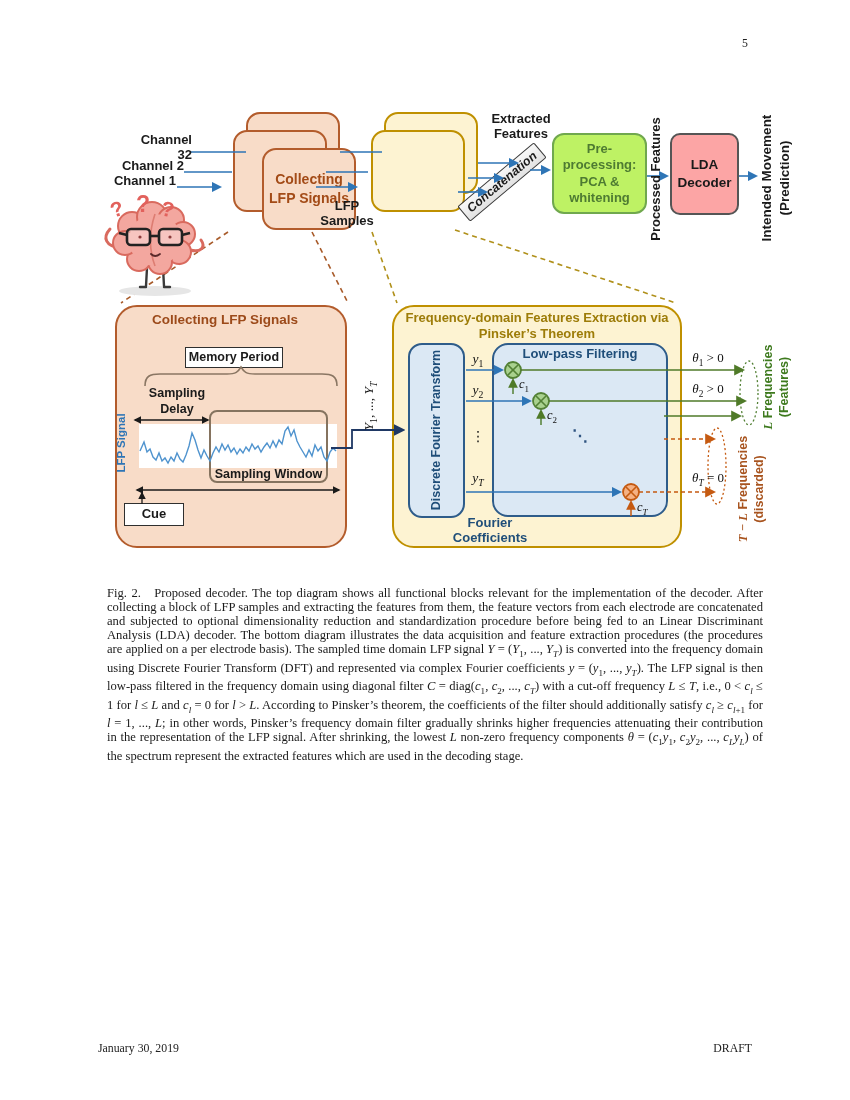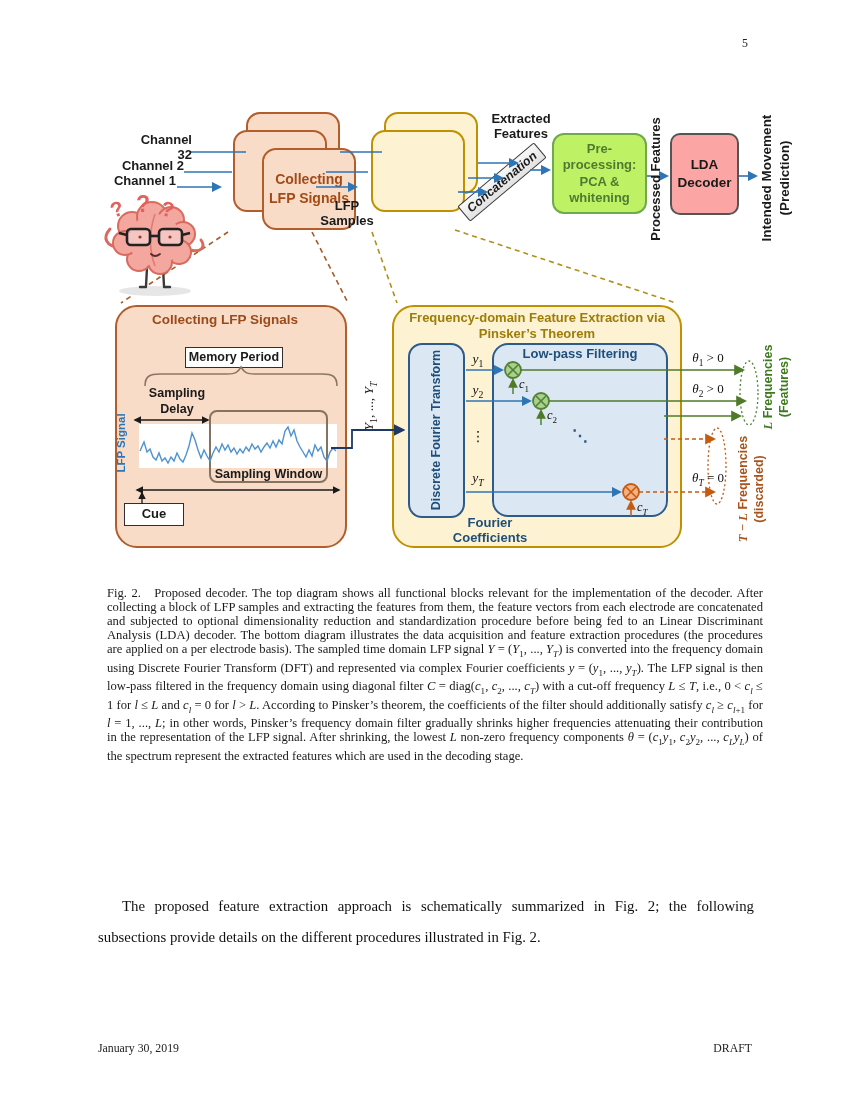--- a/index.html
+++ b/index.html
@@ -237,21 +237,21 @@
 
   <div class="fl ctr" style="left:109px;top:312px;width:232px;color:#9c4a1a;font-size:13.5px;">Collecting LFP Signals</div>
   <div class="fl ctr" style="left:147px;top:386px;width:60px;font-size:12.5px;line-height:1.25;">
     <div>Sampling</div>
     <div>Delay</div>
   </div>
   <div class="fl rot" style="left:122px;top:443px;color:#2e75b6;font-size:11.5px;">LFP Signal</div>
   <div class="math-serif rot" style="left:370px;top:406px;font-size:13.5px;"><i>Y</i><sub>1</sub>, ..., <i>Y<sub>T</sub></i></div>
 
   <div class="fl ctr" style="left:392px;top:310px;width:290px;color:#9d7c08;font-size:13px;line-height:1.2;">
-    <div>Frequency-domain Feature Extraction via</div>
+    <div>Frequency-domain Features Extraction via</div>
     <div>Pinsker’s Theorem</div>
   </div>
   <div class="fl rot" style="left:436px;top:430px;color:#1f4e79;font-size:12.5px;">Discrete Fourier Transform</div>
   <div class="fl ctr" style="left:492px;top:347px;width:176px;color:#1f4e79;font-size:13px;">Low-pass Filtering</div>
   <div class="math-serif abs ctr" style="left:466px;top:351px;width:24px;font-size:13.5px;"><i>y</i><sub>1</sub></div>
   <div class="math-serif abs ctr" style="left:466px;top:382px;width:24px;font-size:13.5px;"><i>y</i><sub>2</sub></div>
   <div class="math-serif abs ctr" style="left:468px;top:428px;width:20px;font-size:14px;">⋮</div>
   <div class="math-serif abs ctr" style="left:466px;top:470px;width:24px;font-size:13.5px;"><i>y<sub>T</sub></i></div>
   <div class="math-serif abs" style="left:519px;top:377px;font-size:12.5px;"><i>c</i><sub>1</sub></div>
   <div class="math-serif abs" style="left:547px;top:408px;font-size:12.5px;"><i>c</i><sub>2</sub></div>
@@ -269,19 +269,18 @@
     <div>(Features)</div>
   </div>
   <div class="fl rot" style="left:752px;top:489px;color:#a8541f;font-size:12.5px;line-height:1.25;white-space:normal;width:130px;">
     <div><i>T − L</i> Frequencies</div>
     <div>(discarded)</div>
   </div>
 
   <div class="cap" style="left:98px;top:586px;width:656px;">Fig. 2.&nbsp;&nbsp; Proposed decoder. The top diagram shows all functional blocks relevant for the implementation of the decoder. After collecting a block of LFP samples and extracting the features from them, the feature vectors from each electrode are concatenated and subjected to optional dimensionality reduction and standardization procedure before being fed to an Linear Discriminant Analysis (LDA) decoder. The bottom diagram illustrates the data acquisition and feature extraction procedures (the procedures are applied on a per electrode basis). The sampled time domain LFP signal <i>Y</i> = (<i>Y</i><sub>1</sub>, ..., <i>Y<sub>T</sub></i>) is converted into the frequency domain using Discrete Fourier Transform (DFT) and represented via complex Fourier coefficients <i>y</i> = (<i>y</i><sub>1</sub>, ..., <i>y<sub>T</sub></i>). The LFP signal is then low-pass filtered in the frequency domain using diagonal filter <i>C</i> = diag(<i>c</i><sub>1</sub>, <i>c</i><sub>2</sub>, ..., <i>c<sub>T</sub></i>) with a cut-off frequency <i>L</i> ≤ <i>T</i>, i.e., 0 &lt; <i>c<sub>l</sub></i> ≤ 1 for <i>l</i> ≤ <i>L</i> and <i>c<sub>l</sub></i> = 0 for <i>l</i> &gt; <i>L</i>. According to Pinsker’s theorem, the coefficients of the filter should additionally satisfy <i>c<sub>l</sub></i> ≥ <i>c</i><sub><i>l</i>+1</sub> for <i>l</i> = 1, ..., <i>L</i>; in other words, Pinsker’s frequency domain filter gradually shrinks higher frequencies attenuating their contribution in the representation of the LFP signal. After shrinking, the lowest <i>L</i> non-zero frequency components <i>θ</i> = (<i>c</i><sub>1</sub><i>y</i><sub>1</sub>, <i>c</i><sub>2</sub><i>y</i><sub>2</sub>, ..., <i>c<sub>L</sub>y<sub>L</sub></i>) of the spectrum represent the extracted features which are used in the decoding stage.</div>
 
   <div class="bodytext" style="left:98px;top:891px;width:656px;">
-    <p class="indent">The proposed feature extraction approach is schematically summarized in Fig. 2; the following subsections provide details on the different procedures illustrated in Fig. 2.</p>
   </div>
 
   <div class="foot" style="left:98px;top:1041px;">January 30, 2019</div>
   <div class="foot" style="right:98px;top:1041px;">DRAFT</div>
 
 </div>
 
 </body></html>

